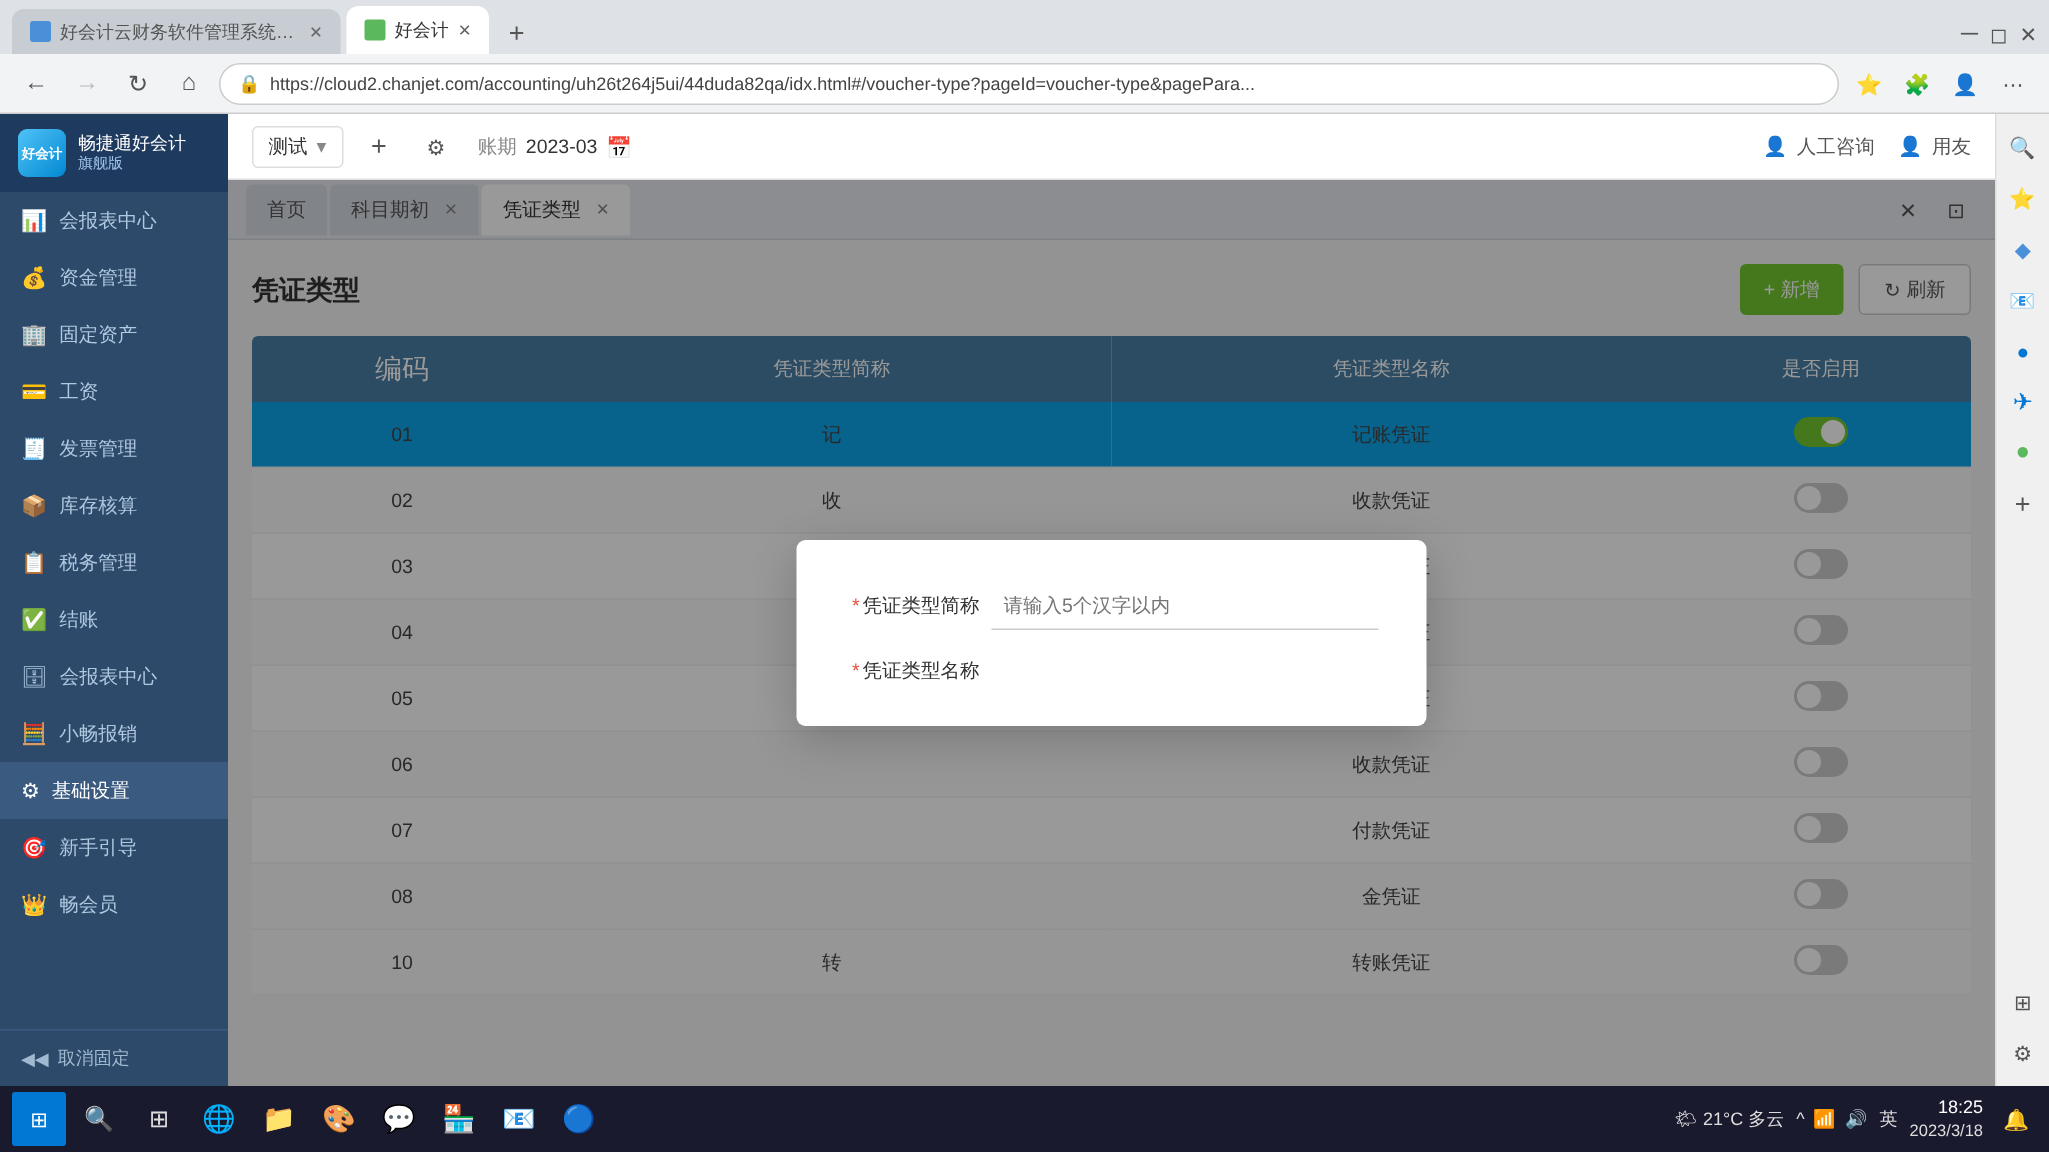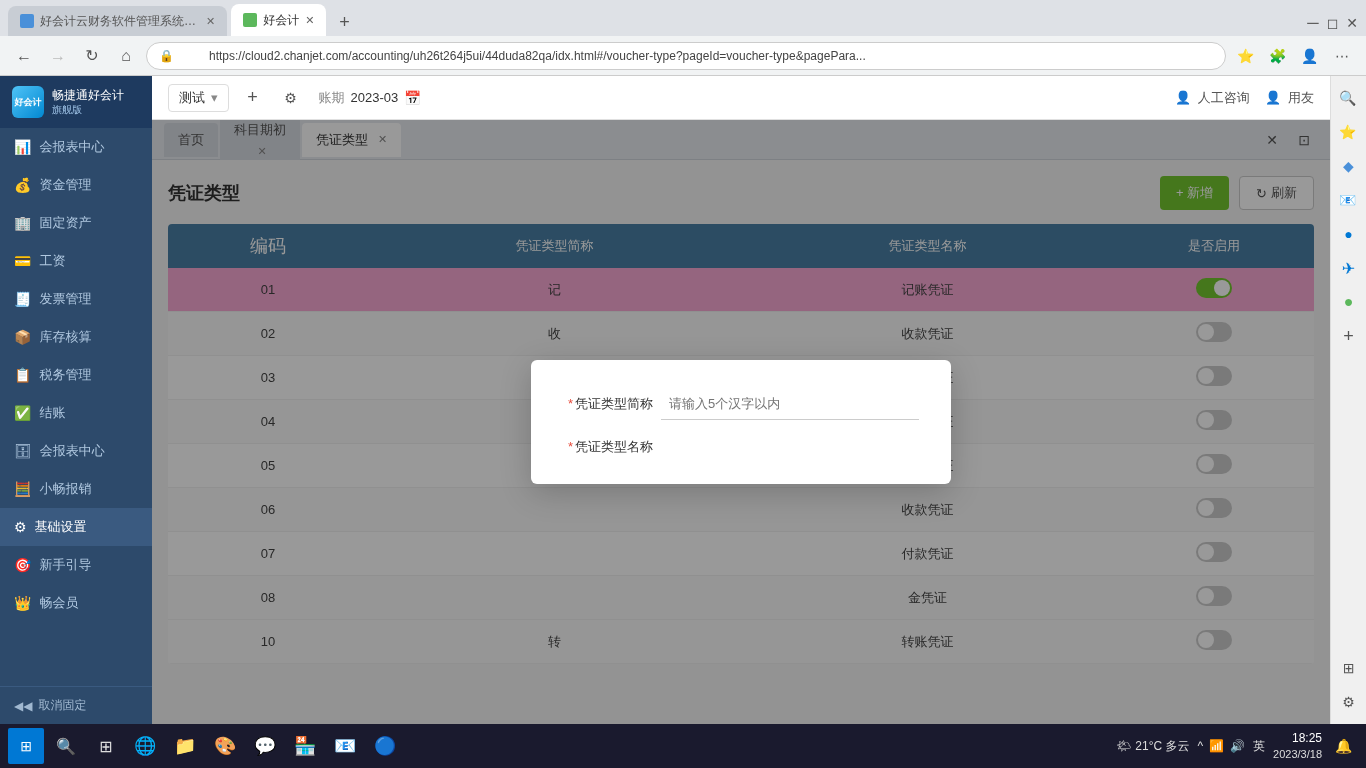--- a/index.html
+++ b/index.html
@@ -29,21 +29,21 @@
     </div>
   </div>
 
   <div style="display:flex; align-items:center; height:40px; background:#f1f3f4; padding:0 10px; gap:6px; border-bottom:1px solid #ccc;">
     <div style="width:28px; height:28px; display:flex; align-items:center; justify-content:center; cursor:pointer; color:#555; border-radius:50%; font-size:16px;">←</div>
     <div style="width:28px; height:28px; display:flex; align-items:center; justify-content:center; cursor:pointer; color:#bbb; border-radius:50%; font-size:16px;">→</div>
     <div style="width:28px; height:28px; display:flex; align-items:center; justify-content:center; cursor:pointer; color:#555; border-radius:50%; font-size:16px;">↻</div>
     <div style="width:28px; height:28px; display:flex; align-items:center; justify-content:center; cursor:pointer; color:#555; border-radius:50%; font-size:16px;">⌂</div>
     <div style="flex:1; background:#fff; border:1px solid #ccc; border-radius:20px; height:28px; display:flex; align-items:center; padding:0 12px; font-size:12px; color:#444; gap:6px;">
       <span style="color:#666; font-size:12px;">🔒</span>
-      <span style="overflow:hidden; text-overflow:ellipsis; white-space:nowrap;margin-left:29px;">https://cloud2.chanjet.com/accounting/uh26t264j5ui/44duda82qa/idx.html#/voucher-type?pageId=voucher-type&amp;pagePara...</span>
+      <span style="overflow:hidden; text-overflow:ellipsis; white-space:nowrap;">https://cloud2.chanjet.com/accounting/uh26t264j5ui/44duda82qa/idx.html#/voucher-type?pageId=voucher-type&amp;pagePara...</span>
     </div>
     <div style="display:flex; gap:4px;">
       <div style="width:28px; height:28px; display:flex; align-items:center; justify-content:center; cursor:pointer; color:#555; font-size:14px;">⭐</div>
       <div style="width:28px; height:28px; display:flex; align-items:center; justify-content:center; cursor:pointer; color:#555; font-size:14px;">🧩</div>
       <div style="width:28px; height:28px; display:flex; align-items:center; justify-content:center; cursor:pointer; color:#555; font-size:14px;">👤</div>
       <div style="width:28px; height:28px; display:flex; align-items:center; justify-content:center; cursor:pointer; color:#555; font-size:14px;">⋯</div>
     </div>
   </div>
 </div>
 
@@ -144,21 +144,21 @@
         </div>
       </div>
     </div>
 
     <div style="flex:1; display:flex; flex-direction:column; background:#e8ebf0; overflow:hidden; position:relative;">
 
       <div style="display:flex; align-items:center; background:#e8ebf0; padding:0 12px; border-bottom:1px solid #d0d5dc; gap:2px; height:40px; flex-shrink:0;">
         <div style="display:flex; align-items:center; gap:6px; padding:8px 14px; font-size:13px; color:#555; cursor:pointer; background:#d8dce3; border-radius:4px 4px 0 0;">
           <span>首页</span>
         </div>
-        <div style="display:flex; align-items:center; gap:6px; padding:8px 14px; font-size:13px; color:#555; cursor:pointer; background:#d8dce3; border-radius:4px 4px 0 0;flex-direction:column;">
+        <div style="display:flex; align-items:center; gap:6px; padding:8px 14px; font-size:13px; color:#555; cursor:pointer; background:#d8dce3; border-radius:4px 4px 0 0;">
           <span>科目期初</span>
           <span style="color:#888; font-size:11px; cursor:pointer; margin-left:4px;">✕</span>
         </div>
         <div style="display:flex; align-items:center; gap:6px; padding:8px 14px; font-size:13px; color:#333; cursor:pointer; background:#fff; border-radius:4px 4px 0 0;">
           <span>凭证类型</span>
           <span style="color:#888; font-size:11px; cursor:pointer; margin-left:4px;">✕</span>
         </div>
         <div style="margin-left:auto; display:flex; gap:4px;">
           <div style="width:28px; height:28px; display:flex; align-items:center; justify-content:center; cursor:pointer; color:#555; font-size:14px; border-radius:4px;">✕</div>
           <div style="width:28px; height:28px; display:flex; align-items:center; justify-content:center; cursor:pointer; color:#555; font-size:14px; border-radius:4px;">⊡</div>
@@ -181,21 +181,21 @@
         <table style="width:100%; border-collapse:collapse; background:#fff; border-radius:4px; overflow:hidden;">
           <thead>
             <tr style="background:#4a7fa5; color:#fff;">
               <th style="padding:10px 16px; text-align:center; font-size:18px; font-weight:500; width:200px;">编码</th>
               <th style="padding:10px 16px; text-align:center; font-size:13px; font-weight:500;">凭证类型简称</th>
               <th style="padding:10px 16px; text-align:center; font-size:13px; font-weight:500;">凭证类型名称</th>
               <th style="padding:10px 16px; text-align:center; font-size:13px; font-weight:500; width:200px;">是否启用</th>
             </tr>
           </thead>
           <tbody id="table-body">
-          <tr style="border-bottom: 1px solid rgb(240, 240, 240); background: #f9a8d4;">
+          <tr style="border-bottom: 1px solid rgb(240, 240, 240); background: #0ea5e9;">
                 <td style="padding: 10px 16px; text-align: center; font-size: 13px; color: rgb(68, 68, 68);">01</td>
                 <td style="padding: 10px 16px; text-align: center; font-size: 13px; color: rgb(68, 68, 68);">记</td>
                 <td style="padding: 10px 16px; text-align: center; font-size: 13px; color: rgb(68, 68, 68);">记账凭证</td>
                 <td style="padding: 10px 16px; text-align: center;"><span style="display: inline-block; width: 36px; height: 20px; border-radius: 10px; position: relative; cursor: pointer; background: rgb(115, 199, 47);"><span style="position: absolute; width: 16px; height: 16px; background: rgb(255, 255, 255); border-radius: 50%; top: 2px; left: 18px;"></span></span></td>
               </tr>
               <tr style="border-bottom: 1px solid rgb(240, 240, 240); background: rgb(250, 250, 250);">
                 <td style="padding: 10px 16px; text-align: center; font-size: 13px; color: rgb(68, 68, 68);">02</td>
                 <td style="padding: 10px 16px; text-align: center; font-size: 13px; color: rgb(68, 68, 68);">收</td>
                 <td style="padding: 10px 16px; text-align: center; font-size: 13px; color: rgb(68, 68, 68);">收款凭证</td>
                 <td style="padding: 10px 16px; text-align: center;"><span style="display: inline-block; width: 36px; height: 20px; border-radius: 10px; position: relative; cursor: pointer; background: rgb(204, 204, 204);"><span style="position: absolute; width: 16px; height: 16px; background: rgb(255, 255, 255); border-radius: 50%; top: 2px; left: 2px;"></span></span></td>

